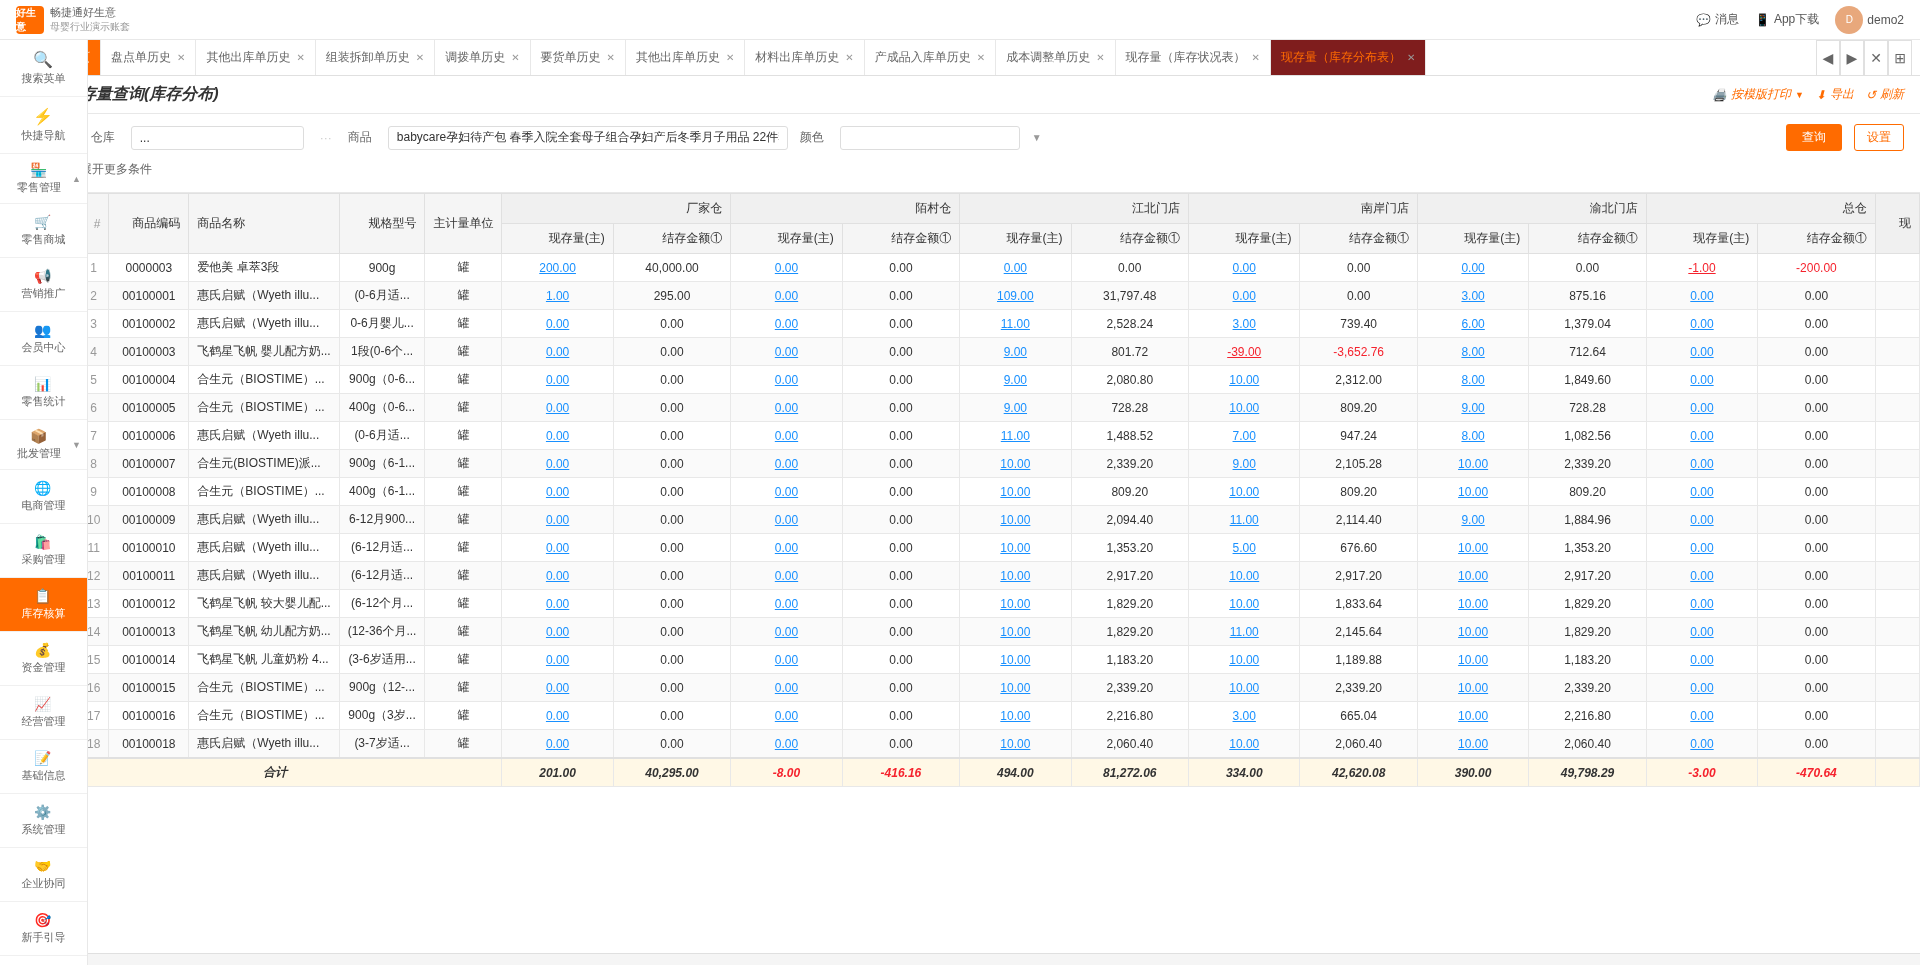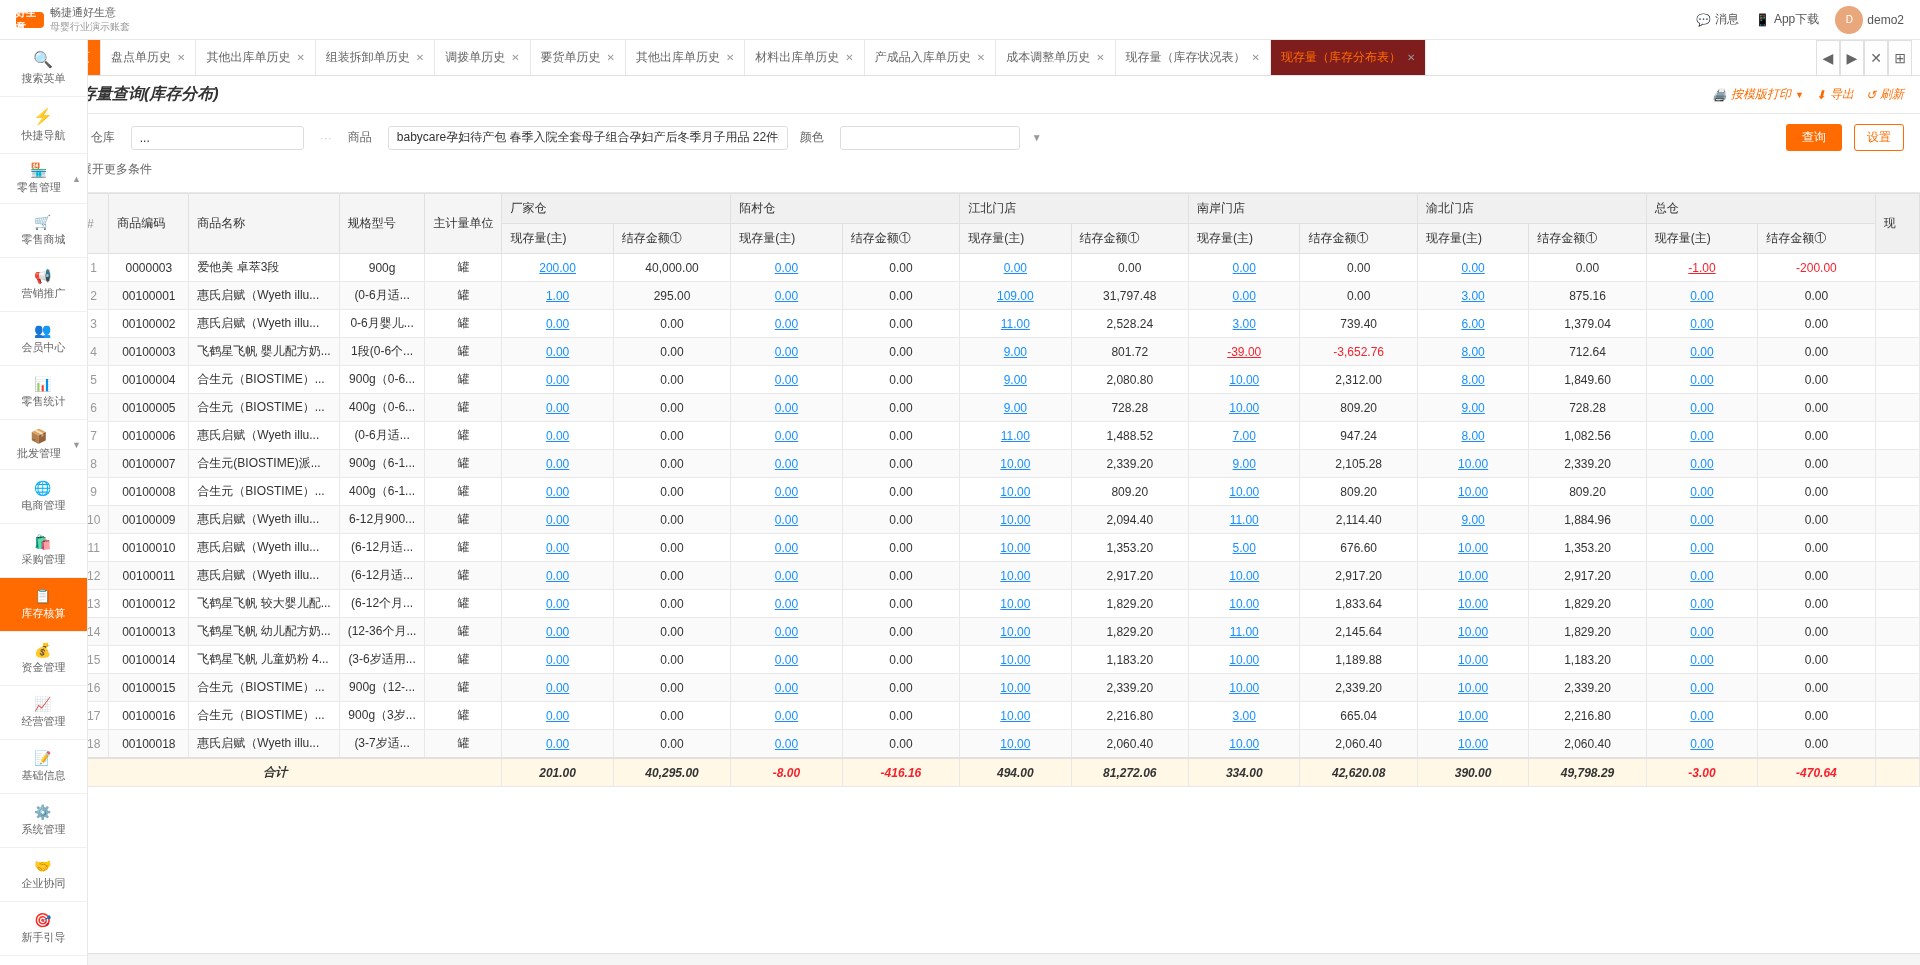--- a/index.html
+++ b/index.html
@@ -13,21 +13,21 @@
       align-items: center;
       justify-content: space-between;
       padding: 0 16px;
       border-bottom: 1px solid #e8e8e8;
       position: fixed;
       top: 0; left: 0; right: 0;
       z-index: 100;
     }
     .top-bar-left { display: flex; align-items: center; gap: 8px; }
     .logo-area { display: flex; align-items: center; gap: 6px; }
-    .logo-icon { width: 28px; height: 16px; background: #ff6b00; border-radius: 4px; display: flex; align-items: center; justify-content: center; color: #fff; font-size: 10px; font-weight: bold; }
+    .logo-icon { width: 28px; height: 28px; background: #ff6b00; border-radius: 4px; display: flex; align-items: center; justify-content: center; color: #fff; font-size: 10px; font-weight: bold; }
     .logo-text { font-size: 11px; color: #666; }
     .top-bar-right { display: flex; align-items: center; gap: 16px; }
     .top-bar-btn { display: flex; align-items: center; gap: 4px; color: #555; font-size: 12px; cursor: pointer; }
     .avatar { width: 28px; height: 28px; border-radius: 50%; background: #ccc; overflow: hidden; }
 
     
     .sidebar {
       width: 88px;
       background: #fff;
       position: fixed;
@@ -153,21 +153,21 @@
     }
     table {
       width: 100%;
       border-collapse: collapse;
       font-size: 12px;
     }
     thead th {
       background: #f5f5f5;
       border: 1px solid #e0e0e0;
       padding: 6px 8px;
-      text-align: left;
+      text-align: right;
       font-weight: normal;
       color: #333;
       white-space: nowrap;
       position: sticky;
       top: 0;
       z-index: 10;
     }
     thead th.group-header {
       background: #f0f0f0;
     }

